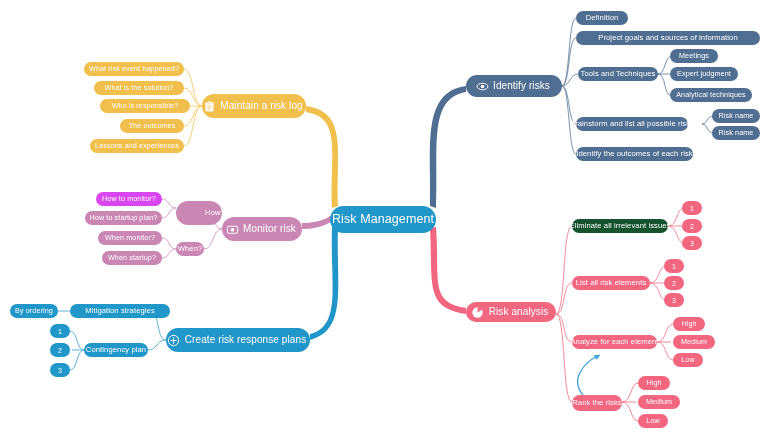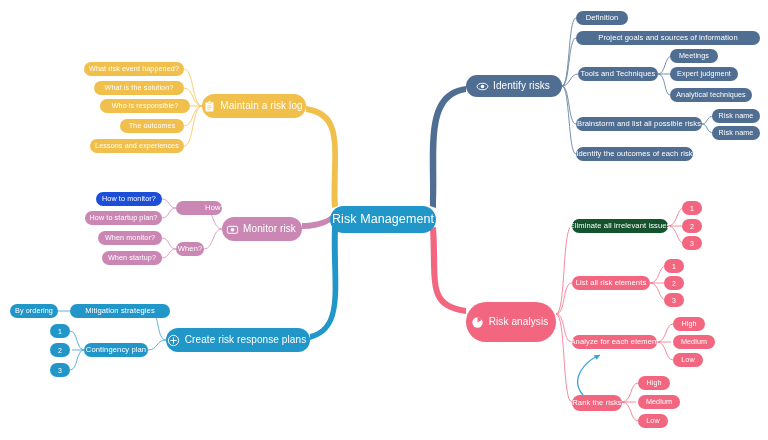--- a/index.html
+++ b/index.html
@@ -177,37 +177,37 @@
   </div>
 
   <div class="node leaf" style="left:670px; top:67px; width:68px; height:14px; background:#4f6e92;">
     <span>Expert judgment</span>
   </div>
 
   <div class="node leaf" style="left:670px; top:88px; width:82px; height:14px; background:#4f6e92;">
     <span>Analytical techniques</span>
   </div>
 
-  <div class="node sub" style="left:576px; top:117px; width:126px; height:14px; background:#4f6e92;">
+  <div class="node sub" style="left:576px; top:117px; width:112px; height:14px; background:#4f6e92;">
     <span>Brainstorm and list all possible risks</span>
   </div>
 
   <div class="node leaf" style="left:712px; top:109px; width:48px; height:14px; background:#4f6e92;">
     <span>Risk name</span>
   </div>
 
   <div class="node leaf" style="left:712px; top:126px; width:48px; height:14px; background:#4f6e92;">
     <span>Risk name</span>
   </div>
 
   <div class="node sub" style="left:576px; top:147px; width:117px; height:14px; background:#4f6e92;">
     <span>Identify the outcomes of each risk</span>
   </div>
 
-  <div class="node main" style="left:466px; top:302px; width:90px; height:40px; background:#f2667f;">
+  <div class="node main" style="left:466px; top:302px; width:90px; height:20px; background:#f2667f;">
     <span class="ico">
       <svg viewBox="0 0 24 24" width="13" height="13">
         <circle cx="12" cy="12" r="9.5" fill="#ffffff"></circle>
         <path d="M 12 12 L 12 2.5 A 9.5 9.5 0 0 1 20.2 7 Z" fill="#f2667f"></path>
       </svg>
     </span>
     <span>Risk analysis</span>
   </div>
 
   <div class="node sub" style="left:572px; top:219px; width:96px; height:14px; background:#14532d;text-align:right;">
@@ -301,25 +301,25 @@
   <div class="node main" style="left:222px; top:217px; width:80px; height:24px; background:#cb87b4;">
     <span class="ico">
       <svg viewBox="0 0 24 24" width="13" height="13">
         <rect x="2.5" y="6" width="19" height="13" rx="3" fill="none" stroke="#ffffff" stroke-width="1.8"></rect>
         <circle cx="12" cy="12.5" r="3.4" fill="#ffffff"></circle>
       </svg>
     </span>
     <span>Monitor risk</span>
   </div>
 
-  <div class="node sub" style="left:176px; top:201px; width:28px; height:14px; background:#cb87b4;padding-left:39px;">
+  <div class="node sub" style="left:176px; top:201px; width:28px; height:24px; background:#cb87b4;padding-left:39px;">
     <span>How?</span>
   </div>
 
-  <div class="node leaf" style="left:96px; top:192px; width:66px; height:14px; background:#1d4ed8;">
+  <div class="node leaf" style="left:96px; top:192px; width:66px; height:14px; background:#d946ef;">
     <span>How to monitor?</span>
   </div>
 
   <div class="node leaf" style="left:85px; top:211px; width:77px; height:14px; background:#cb87b4;">
     <span>How to startup plan?</span>
   </div>
 
   <div class="node sub" style="left:176px; top:242px; width:28px; height:14px; background:#cb87b4;">
     <span>When?</span>
   </div>

